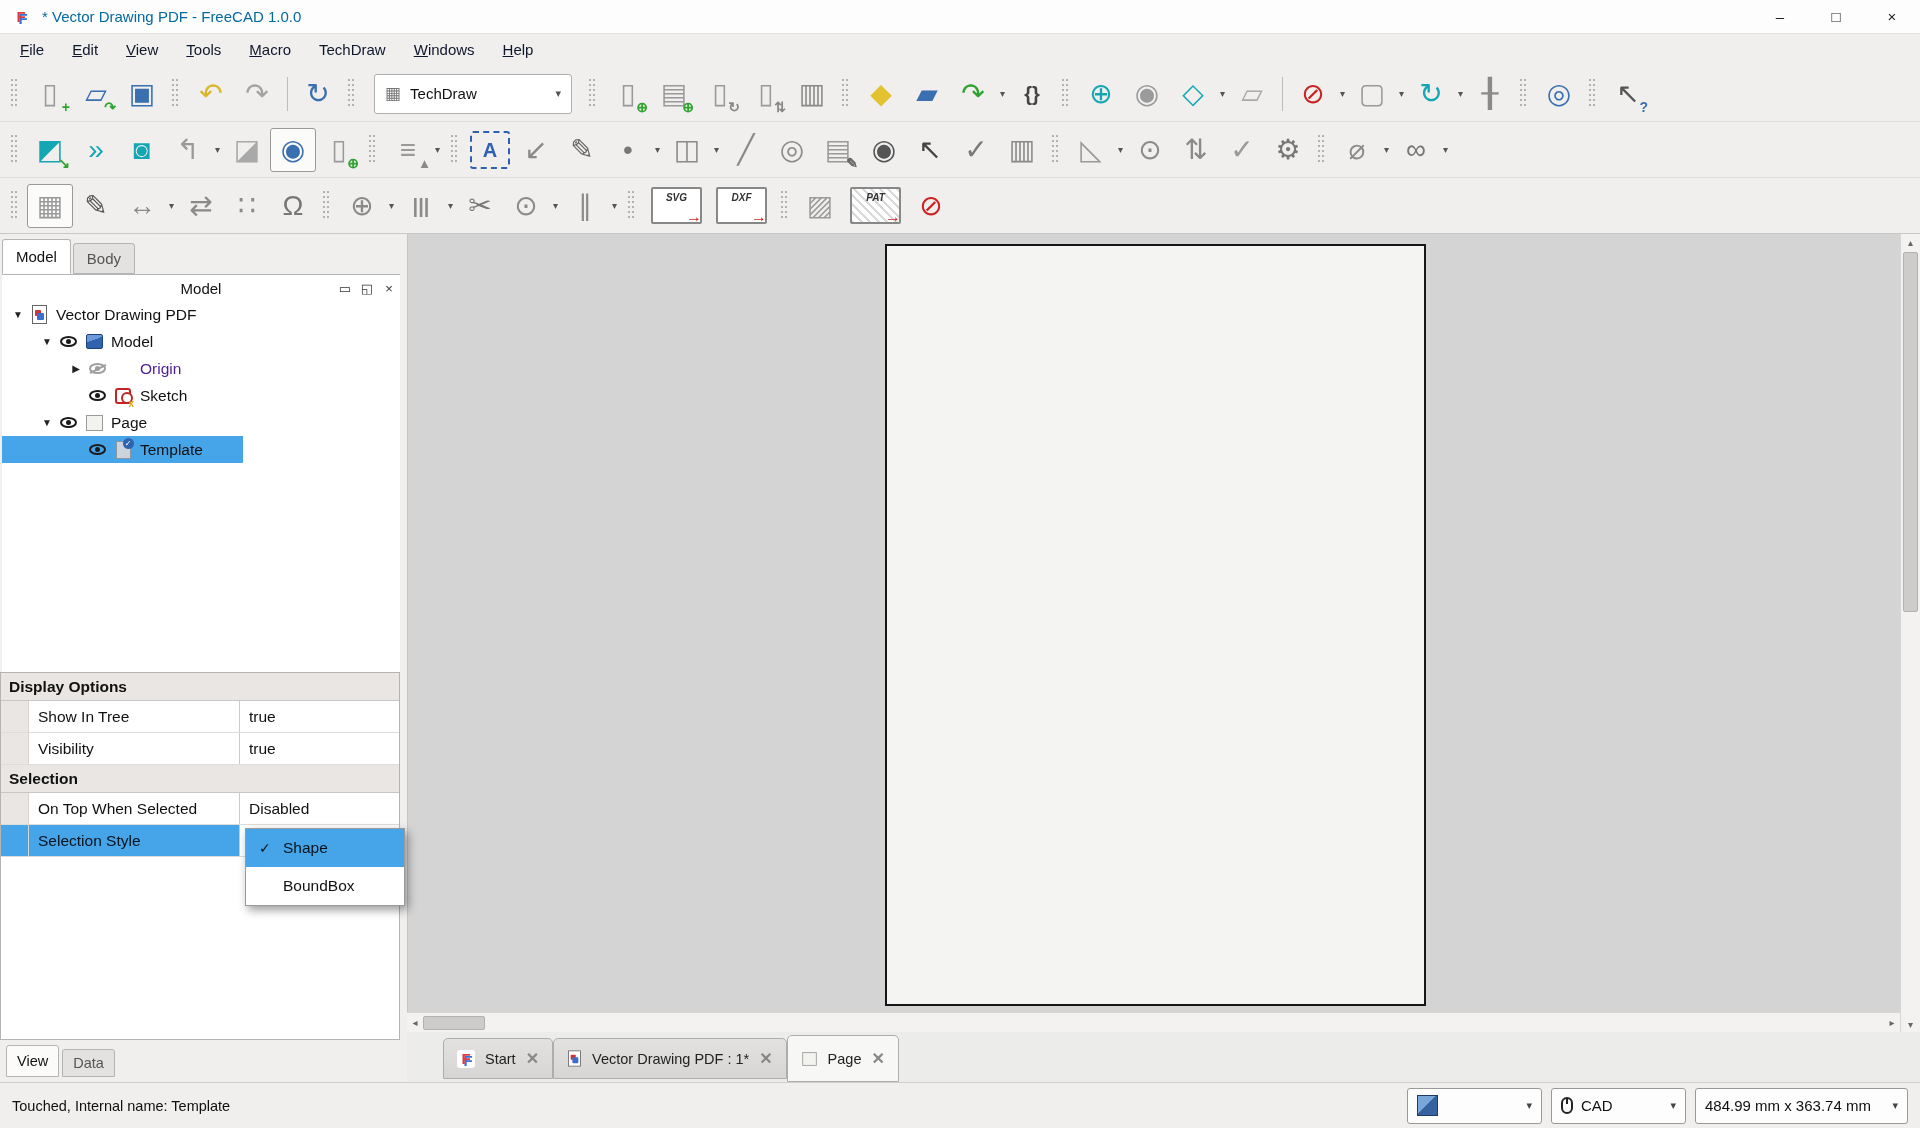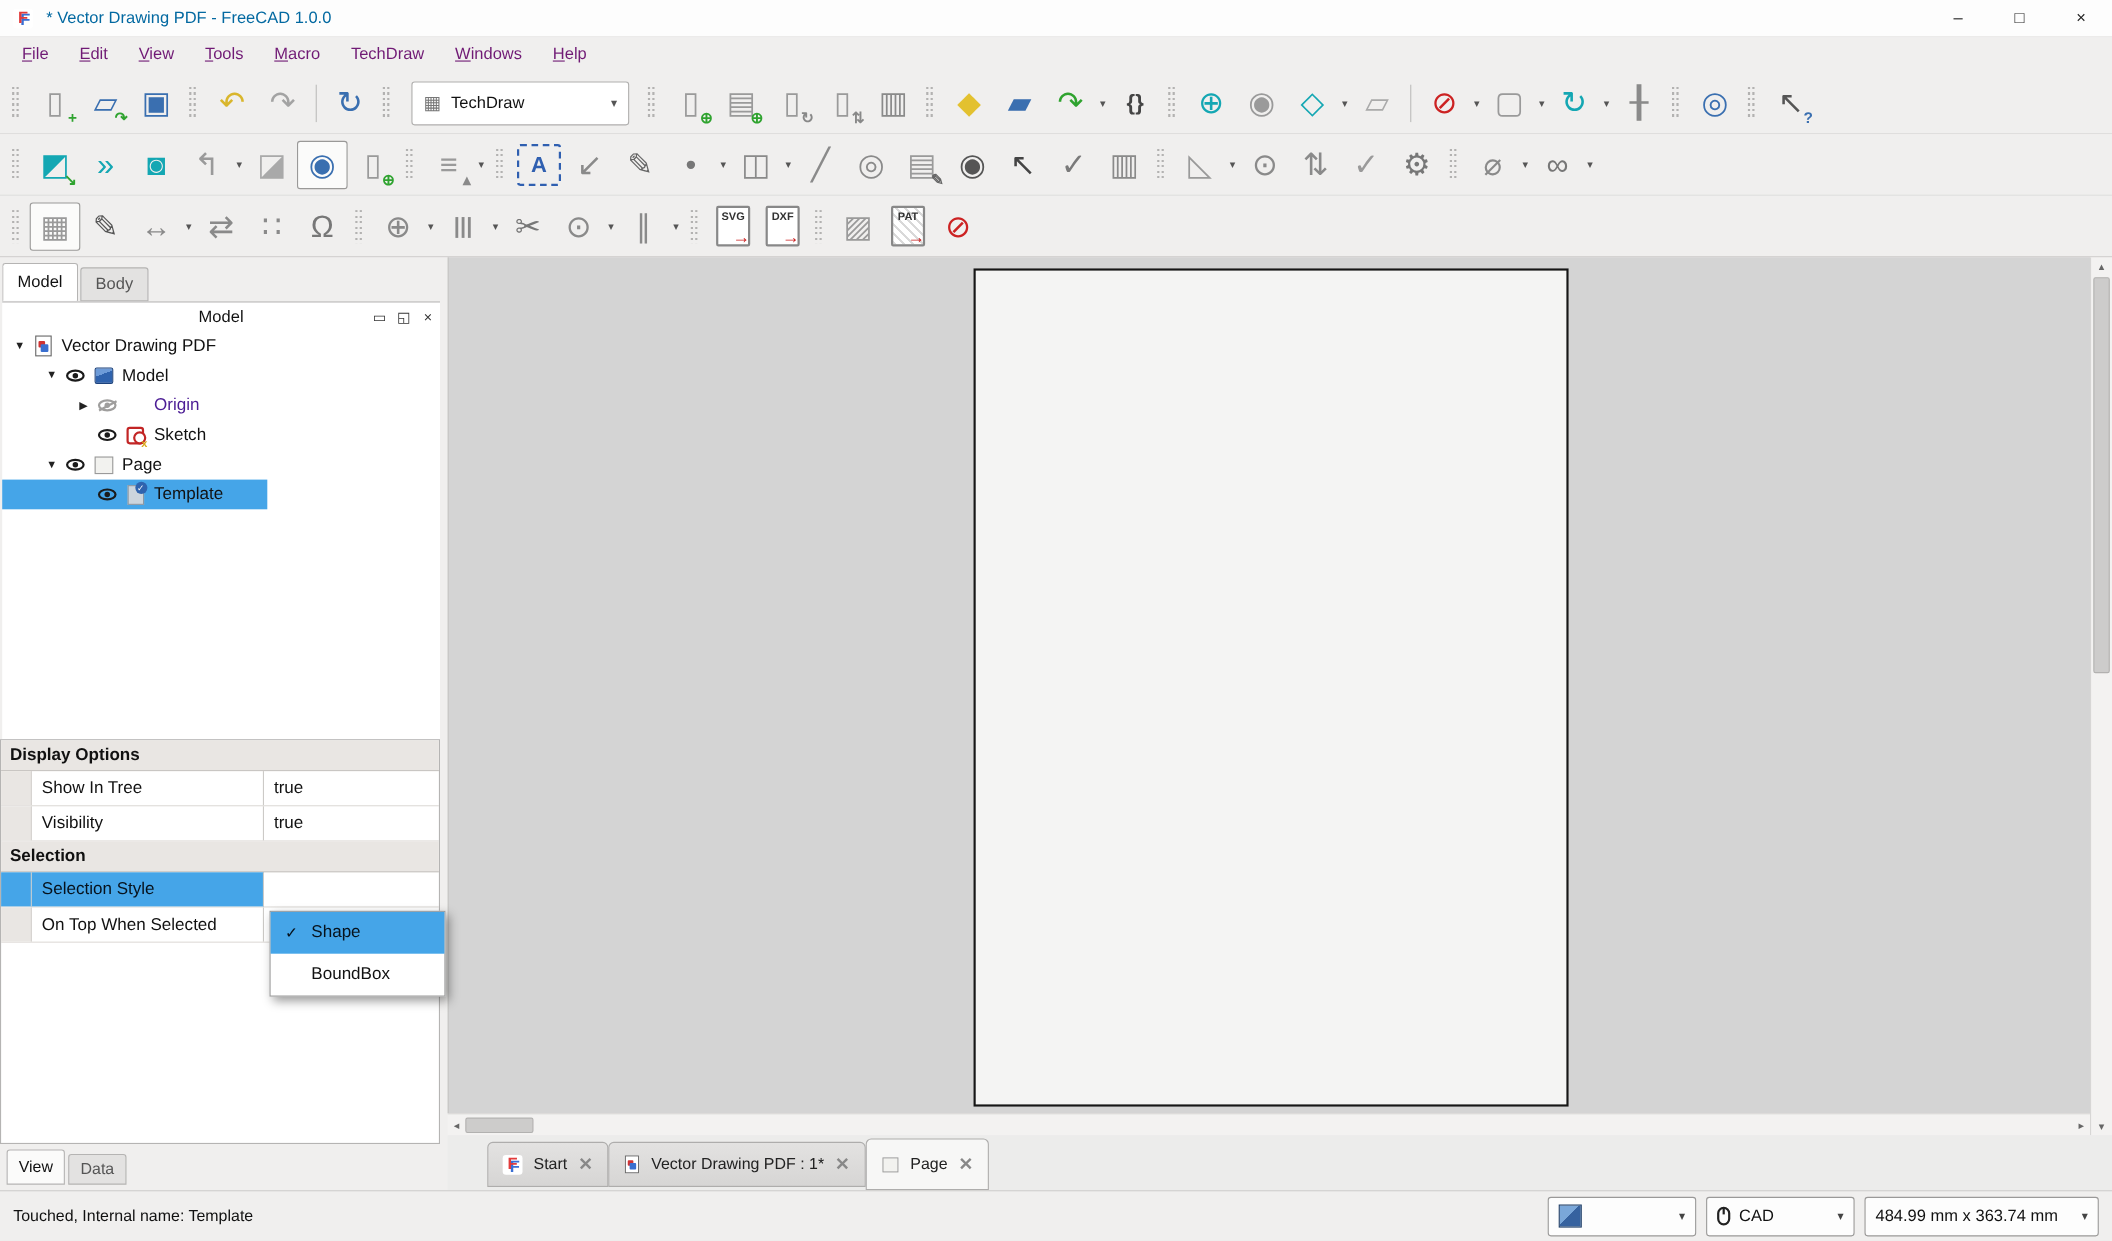--- a/index.html
+++ b/index.html
@@ -9,42 +9,42 @@
   
   .titlebar { position:absolute; left:0; top:0; width:1920px; height:34px; background:#fdfdfd; display:flex; align-items:center; border-bottom:1px solid #e4e3e2; }
   .fc-logo { width:18px; height:18px; border-radius:3px; display:inline-flex; align-items:center; justify-content:center; font-weight:900; font-size:15px; color:#e23b3b; text-shadow:2px 2px 0 #3a6fd4; background:#fff; flex:none; }
   .titlebar .fc-logo { margin-left:12px; }
   .title-text { margin-left:12px; font-size:15px; color:#0369a1; }
   .win-btns { margin-left:auto; display:flex; height:34px; }
   .win-btn { width:56px; height:34px; display:flex; align-items:center; justify-content:center; font-size:15px; color:#222; }
 
   
   .menubar { position:absolute; left:0; top:34px; width:1920px; height:32px; background:#f0efee; display:flex; align-items:center; padding-left:6px; }
-  .menu-item { padding:0 14px; font-size:15px; line-height:30px; color:#701a75; }
+  .menu-item { padding:0 14px; font-size:15px; line-height:30px; color:#0f172a; }
   .menu-item .u { text-decoration:underline; }
 
   
   .trow { position:absolute; left:0; width:1920px; height:56px; background:#f0efee; display:flex; align-items:center; padding-left:4px; border-bottom:1px solid #dddcdb; }
   #trow1 { top:66px; } #trow2 { top:122px; } #trow3 { top:178px; border-bottom:1px solid #c9c8c7; }
   .handle { width:7px; height:30px; margin:0 9px 0 7px; flex:none;
     background-image:repeating-linear-gradient(to bottom,#b3b2b1 0 2px,transparent 2px 5px),repeating-linear-gradient(to bottom,#b3b2b1 0 2px,transparent 2px 5px);
     background-size:2px 100%,2px 100%; background-position:0 0,4px 0; background-repeat:no-repeat; }
   .tbtn { width:46px; height:44px; display:flex; align-items:center; justify-content:center; position:relative; border-radius:3px; flex:none; }
   .tbtn .g { font-size:28px; line-height:1; }
   .tbtn .g.small { font-size:20px; font-weight:bold; }
   .tbtn .badge { position:absolute; right:3px; bottom:2px; font-size:14px; font-weight:bold; line-height:1; }
   .tbtn.framed { border:1px solid #9a9998; background:#fbfbfa; }
   .tbtn.frame-dash { border:2px dashed #2f5fb0; width:40px; height:38px; margin:0 3px; }
   .dd { width:13px; font-size:10px; color:#555; display:flex; align-items:center; justify-content:center; flex:none; }
   .sep { width:1px; height:34px; background:#bdbcbb; margin:0 7px; flex:none; }
   .wb-combo { width:198px; height:40px; background:#fff; border:1px solid #b0afae; border-radius:3px; display:flex; align-items:center; padding:0 10px; gap:9px; margin:0 10px; flex:none; }
   .wb-combo .wb-ic { font-size:17px; color:#777; }
   .wb-combo .wb-label { font-size:15px; color:#111; }
   .wb-combo .arrow { margin-left:auto; font-size:11px; color:#555; }
-  .fbadge { width:31px; height:37px; background:#fff; border:2px solid #888; border-radius:2px; position:relative; display:flex; justify-content:center; flex:none; margin:0 7px; }
+  .fbadge { width:51px; height:37px; background:#fff; border:2px solid #888; border-radius:2px; position:relative; display:flex; justify-content:center; flex:none; margin:0 7px;font-style:italic; }
   .fbadge .fl { font-size:10px; font-weight:bold; color:#333; margin-top:3px; letter-spacing:0; }
   .fbadge::after { content:"→"; position:absolute; right:-2px; bottom:-4px; color:#cc2222; font-weight:900; font-size:16px; }
   .fbadge.hatched { background:repeating-linear-gradient(45deg,#d9d9d9 0 2px,#fff 2px 6px); }
 
   
   .sidebar { position:absolute; left:0; top:234px; width:407px; height:848px; background:#f0efee; }
   .viewport { position:absolute; left:407px; top:234px; width:1493px; height:778px; background:#d4d4d4; border-left:1px solid #c6c5c4; }
   .page-sheet { position:absolute; left:477px; top:10px; width:541px; height:762px; background:#f4f4f3; border:2px solid #161616; }
 
   
@@ -500,29 +500,29 @@
         <span class="p-gutter"></span>
         <span class="p-label">Show In Tree</span>
         <span class="p-value">true</span>
       </div>
       <div class="prow">
         <span class="p-gutter"></span>
         <span class="p-label">Visibility</span>
         <span class="p-value">true</span>
       </div>
       <div class="prow-group">Selection</div>
+      <div class="prow">
+        <span class="p-gutter"></span>
+        <span class="p-label">On Top When Selected</span>
+        <span class="p-value">Disabled</span>
+      </div>
       <div class="prow selected">
         <span class="p-gutter"></span>
         <span class="p-label">Selection Style</span>
         <span class="p-value"></span>
-      </div>
-      <div class="prow">
-        <span class="p-gutter"></span>
-        <span class="p-label">On Top When Selected</span>
-        <span class="p-value">Disabled</span>
       </div>
     </div>
 
   <div class="bottom-tabs">
       <div class="btab active">View</div>
       <div class="btab">Data</div>
     </div>
 </div>
 
 <div class="popup">

